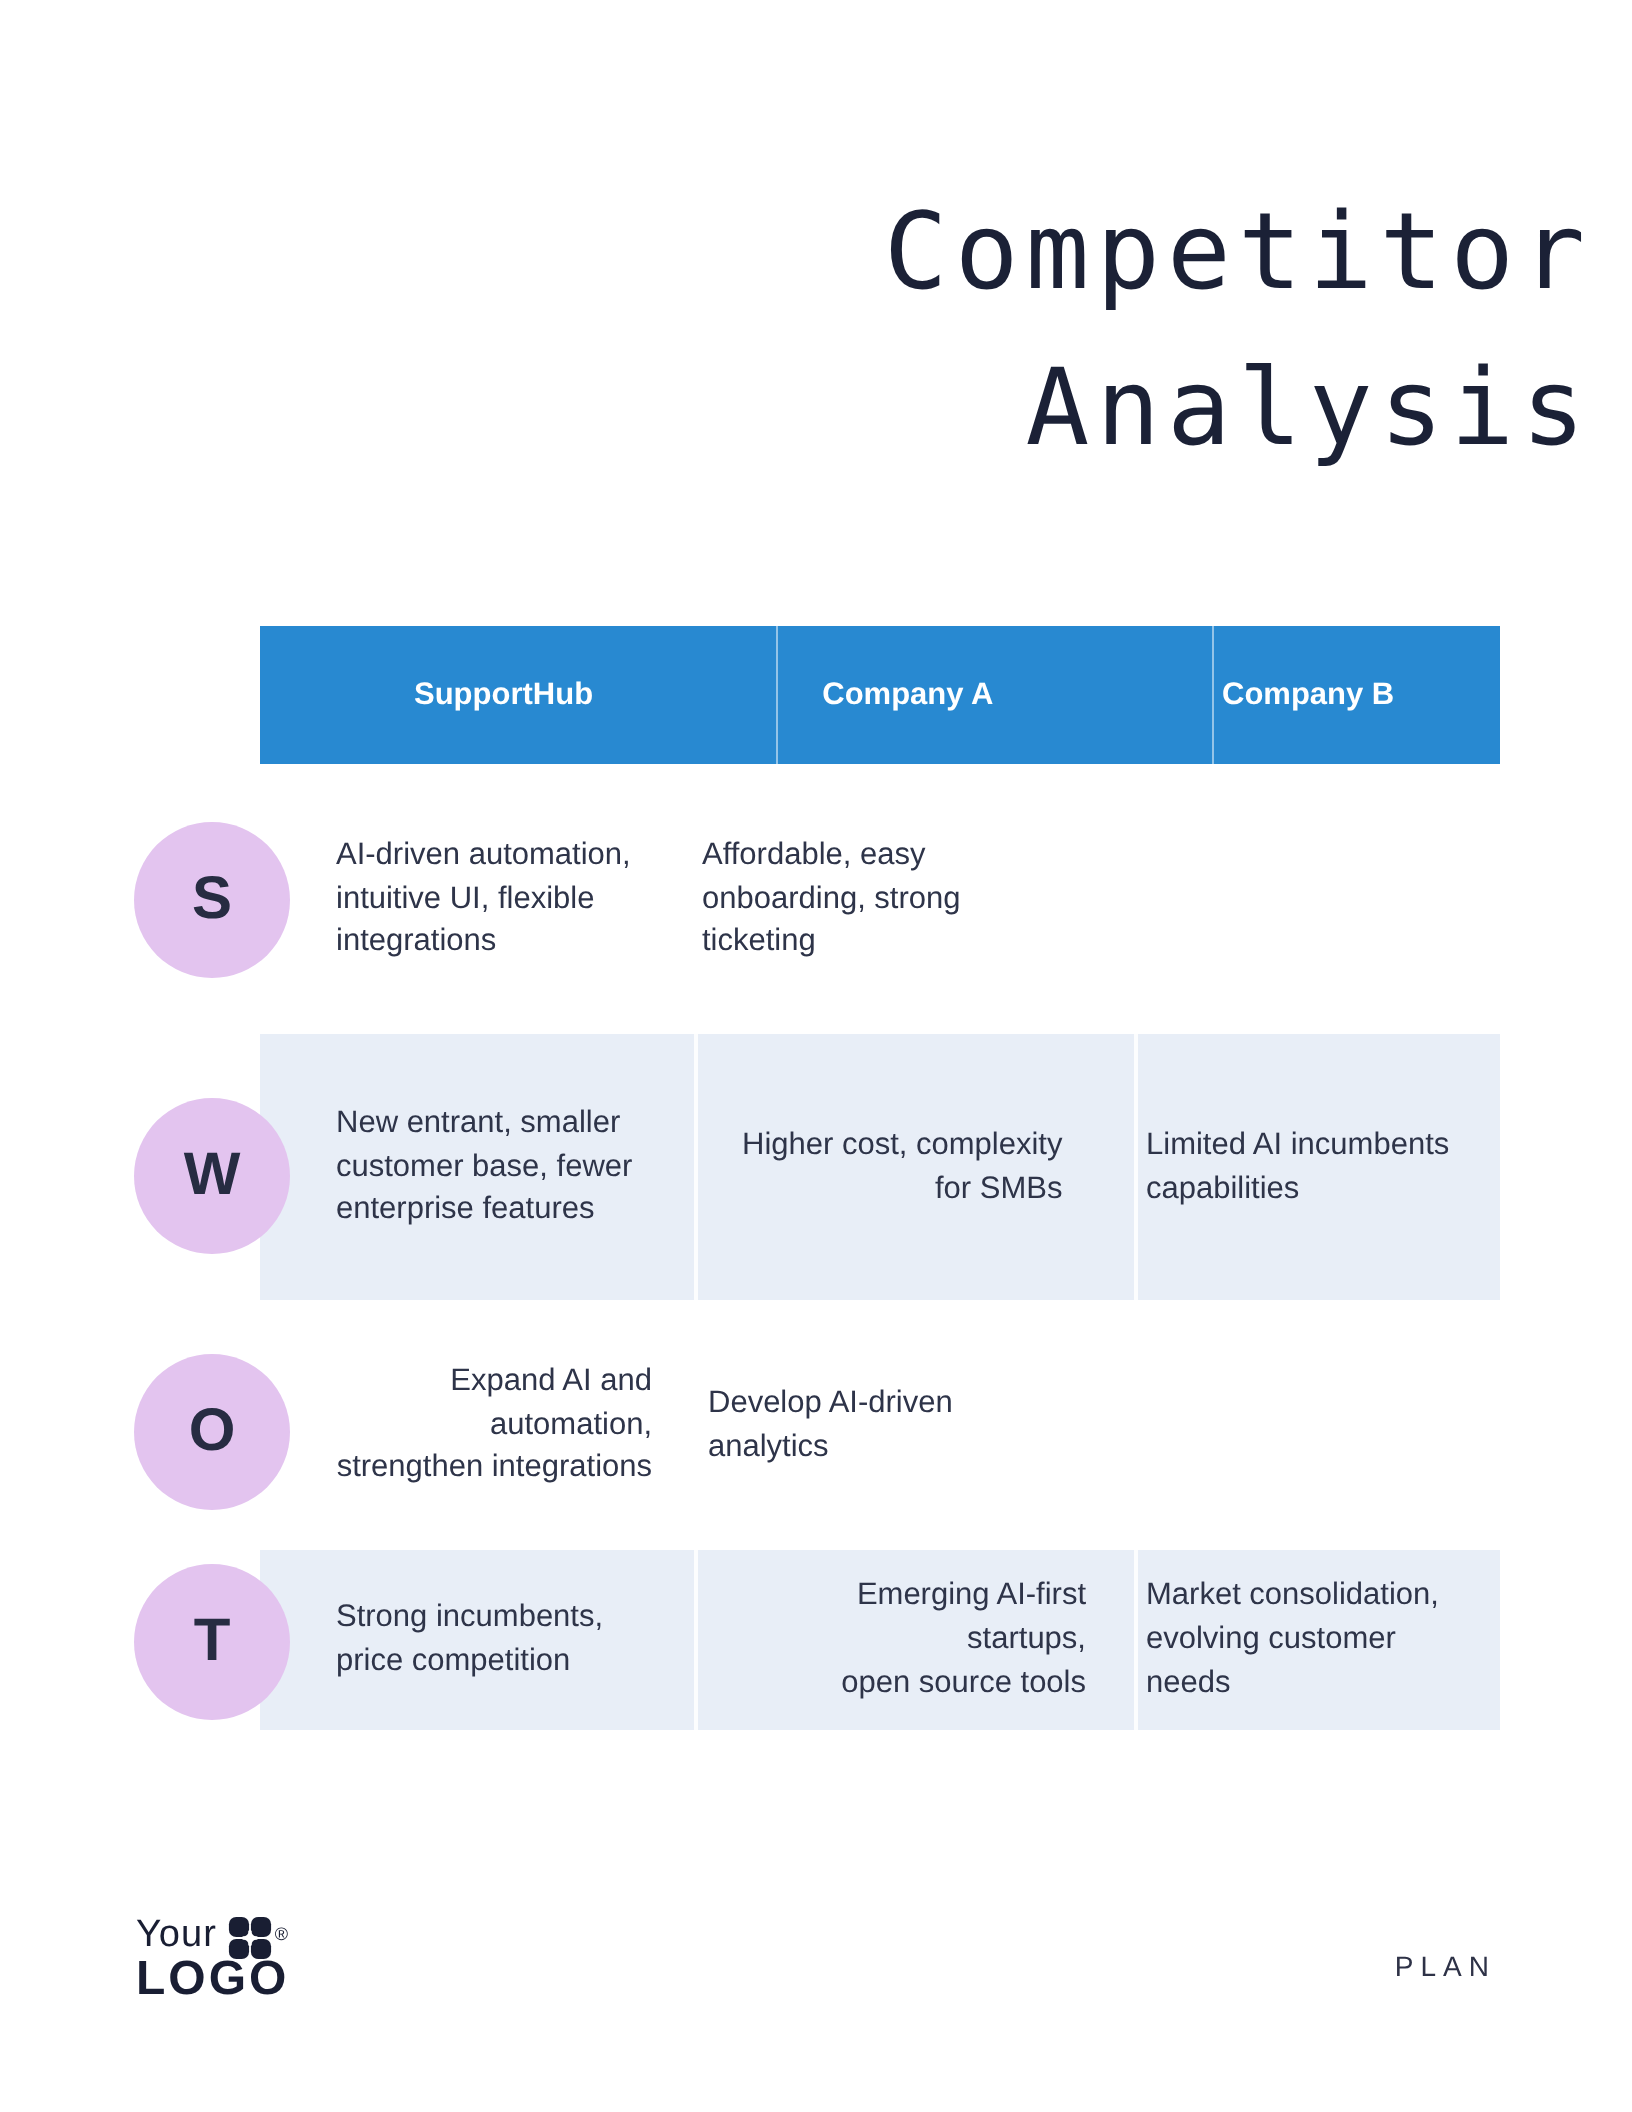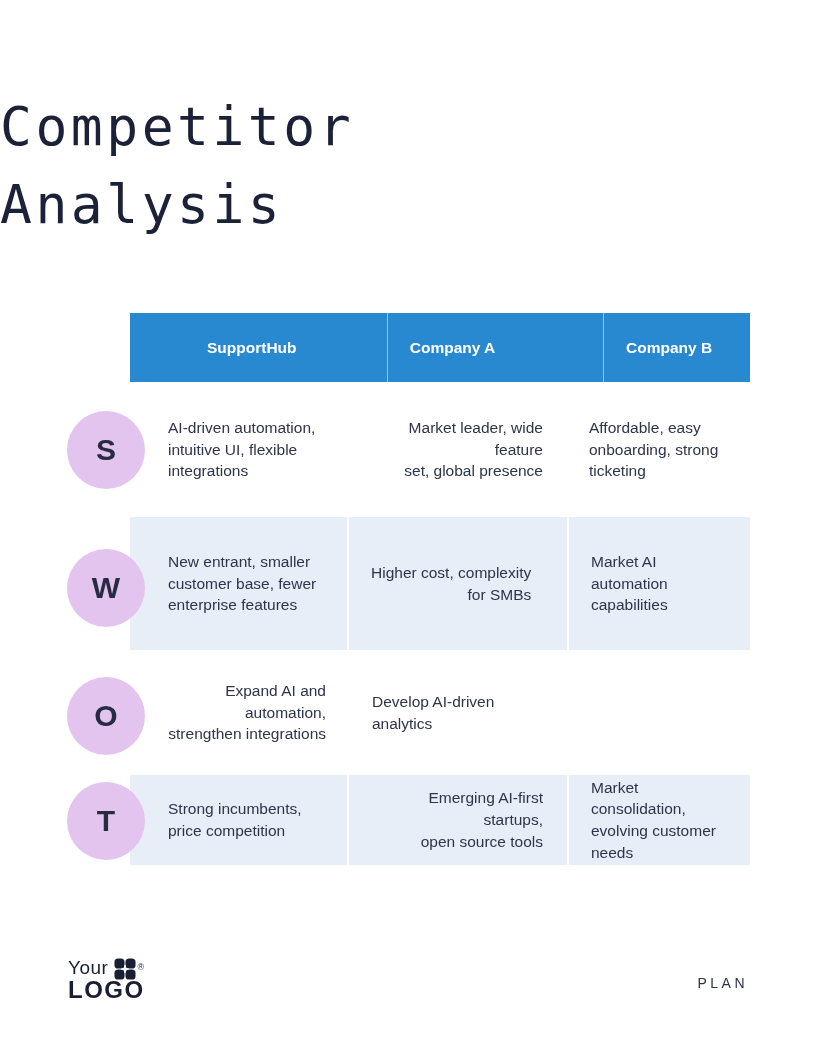--- a/index.html
+++ b/index.html
@@ -12,21 +12,21 @@
     background: #ffffff;
     overflow: hidden;
   }
 
   
   .title {
     position: absolute;
     top: 88px;
     left: 0;
     width: 796px;
-    text-align: left;
+    text-align: right;
     font-family: "DejaVu Sans Mono", monospace;
     font-size: 53px;
     line-height: 78px;
     letter-spacing: 3.5px;
     color: #1b2136;
     white-space: pre-line;
     font-weight: 400;
   }
 
   
@@ -40,21 +40,21 @@
   .cell {
     display: flex;
     align-items: center;
     white-space: pre-line;
     font-size: 15.5px;
     line-height: 1.4;
     color: #2e3449;
   }
   .c1 { width: 217px; padding-left: 38px; padding-right: 24px; }
   .c2 { width: 220px; padding-left: 22px; padding-right: 24px; text-align: right; }
-  .c3 { width: 183px; padding-left: 22px; padding-right: 14px; }
+  .c3 { width: 183px; padding-left: 4px; padding-right: 14px; }
 
   .thead { height: 69px; background: #2889d1; }
   .thead .cell {
     color: #ffffff;
     font-weight: bold;
     font-size: 15.5px;
     margin-left: 39px;
   }
   .thead .cell + .cell { border-left: 1px solid rgba(255,255,255,0.5); }
 
@@ -138,34 +138,32 @@
     <div class="trow thead">
       <div class="cell c1">SupportHub</div>
       <div class="cell c2">Company A</div>
       <div class="cell c3">Company B</div>
     </div>
 
     <div class="trow row-s">
       <div class="cell c1">AI-driven automation,
 intuitive UI, flexible
 integrations</div>
-      <div class="cell c2">Market leader, wide feature
-set, global presence</div>
       <div class="cell c3">Affordable, easy
 onboarding, strong
 ticketing</div>
     </div>
 
     <div class="trow row-w shaded">
       <div class="cell c1">New entrant, smaller
 customer base, fewer
 enterprise features</div>
       <div class="cell c2">Higher cost, complexity
 for SMBs</div>
-      <div class="cell c3">Market AI automation
+      <div class="cell c3">Limited AI incumbents
 capabilities</div>
     </div>
 
     <div class="trow row-o">
       <div class="cell c2">Expand AI and automation,
 strengthen integrations</div>
       <div class="cell c3">Develop AI-driven
 analytics</div>
     </div>
 

